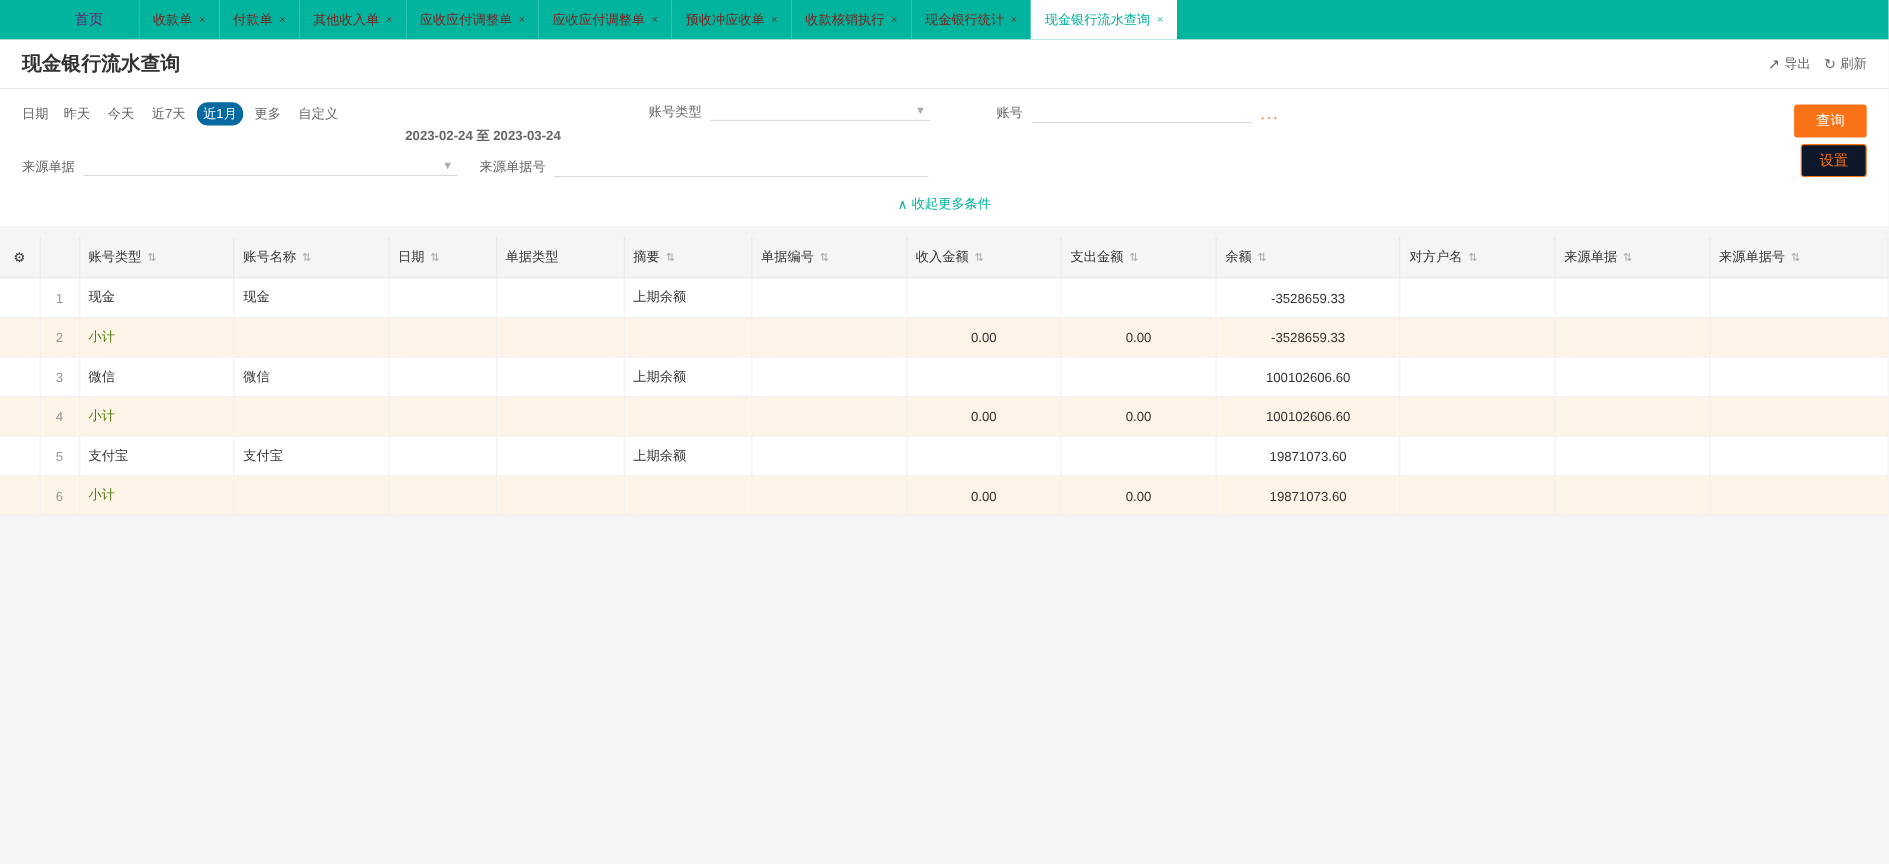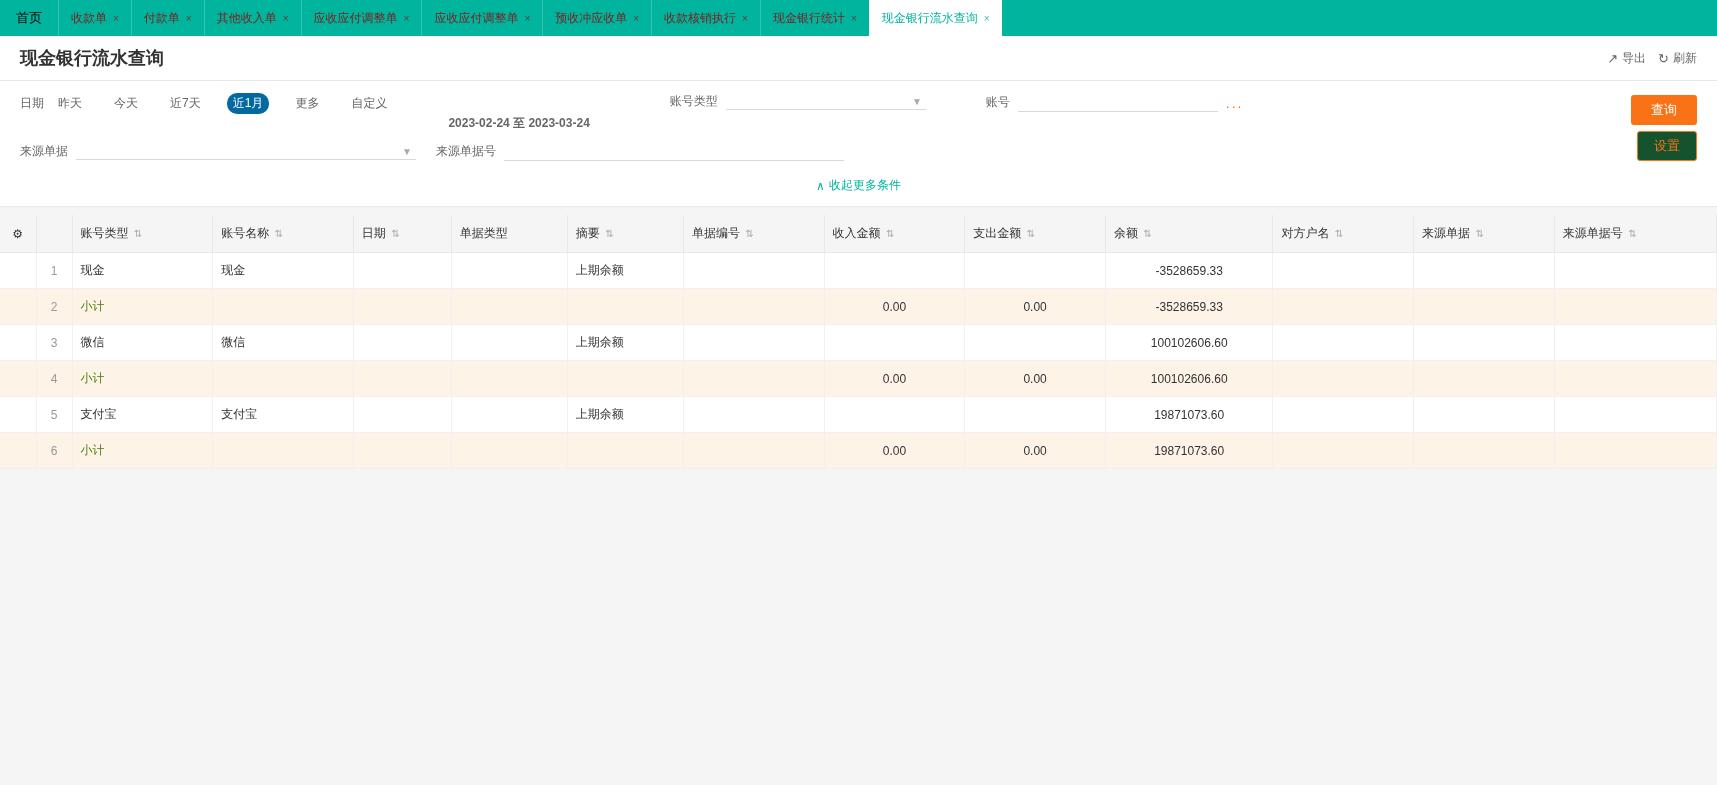--- a/index.html
+++ b/index.html
@@ -8,28 +8,29 @@
     
     .top-nav {
       display: flex;
       align-items: center;
       background: #00b49e;
       height: 36px;
       padding: 0 0;
       overflow: hidden;
     }
     .nav-home {
-      padding: 0 16px;
-      color: #000000;
+      padding: 0 32px;
+      color: #701a75;
       font-size: 13px;
       height: 100%;
       display: flex;
       align-items: center;
       cursor: pointer;
       white-space: nowrap;
+      margin-left: 36px;
     }
     .nav-tab {
       padding: 0 12px;
       color: #7f1d1d;
       font-size: 12px;
       height: 100%;
       display: flex;
       align-items: center;
       cursor: pointer;
       white-space: nowrap;
@@ -92,21 +93,21 @@
       gap: 8px;
     }
     .filter-label {
       color: #666;
       white-space: nowrap;
       font-size: 12px;
     }
     .date-options {
       display: flex;
       align-items: center;
-      gap: 20px;
+      gap: 4px;
     }
     .date-opt {
       padding: 2px 6px;
       color: #666;
       cursor: pointer;
       font-size: 12px;
       border-radius: 2px;
     }
     .date-opt.active {
       background: #0369a1;
@@ -161,21 +162,21 @@
     .btn-query {
       background: #f97316;
       color: #fff;
       border: none;
       padding: 6px 20px;
       border-radius: 3px;
       cursor: pointer;
       font-size: 13px;
     }
     .btn-setting {
-      background: #14532d;
+      background: #0f172a;
       color: #f97316;
       border: 1px solid #f97316;
       padding: 5px 16px;
       border-radius: 3px;
       cursor: pointer;
       font-size: 13px;
     }
 
     
     .table-area {

